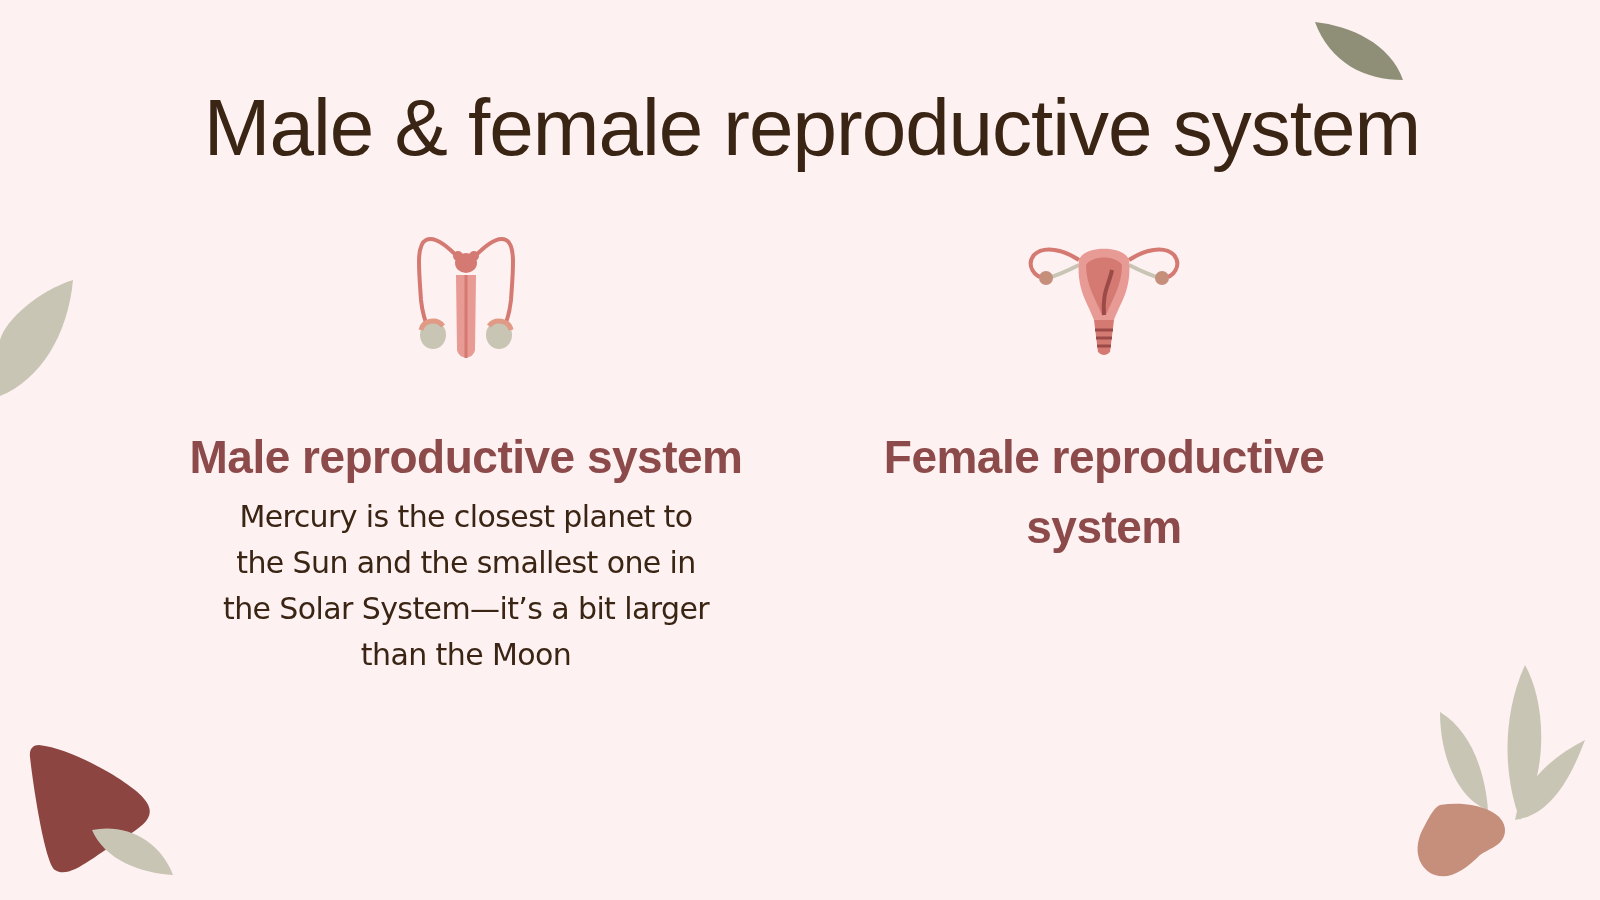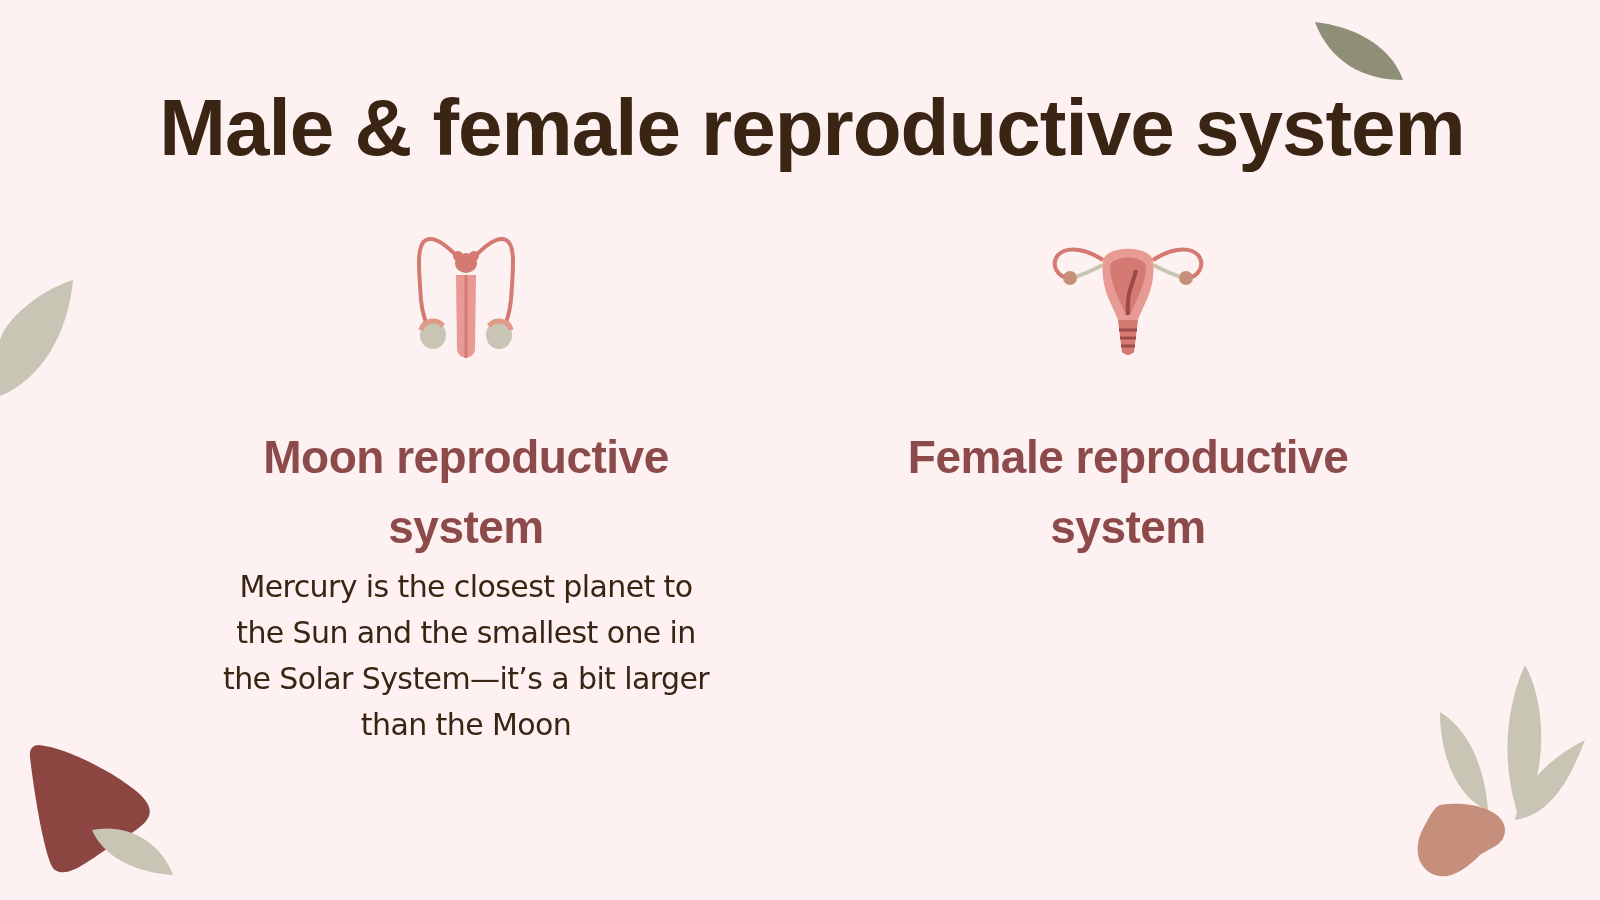--- a/index.html
+++ b/index.html
@@ -7,28 +7,28 @@
     width: 1600px; height: 900px; overflow: hidden;
     background: #fdf2f1;
     position: relative;
     font-family: "DejaVu Sans", sans-serif;
   }
   .slide { position: absolute; inset: 0; }
   .title {
     position: absolute; left: 0; right: 0; top: 82px;
     text-align: center;
     font-family: "Liberation Sans", sans-serif;
-    font-weight: bold; font-size: 80px; letter-spacing: -1px;
+    font-weight: normal; font-size: 80px; letter-spacing: -1px;
     color: #3a2414; margin: 0; padding-left: 24px;
   }
   .col {
     position: absolute; top: 230px; width: 560px; text-align: center;
   }
   .col.left { left: 186px; }
-  .col.right { left: 848px; }
+  .col.right { left: 824px; }
   .icon-wrap { height: 150px; display: flex; justify-content: center; align-items: flex-start; }
   .subtitle {
     margin: 42px 0 0 0;
     font-family: "Liberation Sans", sans-serif; font-weight: bold;
     font-size: 46px; line-height: 70px; color: #8c4b4a;
     letter-spacing: -0.5px;
   }
   .desc {
     margin: 2px auto 0; width: 500px;
     font-family: "DejaVu Sans", sans-serif;
@@ -73,21 +73,21 @@
         <circle cx="63" cy="26" r="5" fill="#d47a72"></circle>
         <ellipse cx="55" cy="33" rx="11" ry="10" fill="#d47a72"></ellipse>
         <path d="M45 45 L65 45 L64 120 C62 130 48 130 46 120 Z" fill="#e89a94"></path>
         <line x1="55" y1="45" x2="55" y2="128" stroke="#d47a72" stroke-width="3"></line>
         <ellipse cx="22" cy="105" rx="13" ry="14" fill="#c9c5b5"></ellipse>
         <ellipse cx="88" cy="105" rx="13" ry="14" fill="#c9c5b5"></ellipse>
         <path d="M10 100 C12 90 26 88 32 96" stroke="#e09a86" stroke-width="5" fill="none"></path>
         <path d="M78 96 C84 88 98 90 100 100" stroke="#e09a86" stroke-width="5" fill="none"></path>
       </svg>
     </div>
-    <div class="subtitle">Moon reproductive system</div>
+    <div class="subtitle">Male reproductive system</div>
     <div class="desc">Mercury is the closest planet to the Sun and the smallest one in the Solar System—it’s a bit larger than the Moon</div>
   </div>
 
   <div class="col right">
     <div class="icon-wrap">
       <svg width="160" height="135" viewBox="0 0 160 135">
         <path d="M55 30 C40 20 20 15 10 25 C2 35 10 48 22 48" stroke="#d47a72" stroke-width="4" fill="none"></path>
         <path d="M105 30 C120 20 140 15 150 25 C158 35 150 48 138 48" stroke="#d47a72" stroke-width="4" fill="none"></path>
         <path d="M24 48 C35 45 45 40 55 35" stroke="#c9c5b5" stroke-width="4" fill="none"></path>
         <path d="M136 48 C125 45 115 40 105 35" stroke="#c9c5b5" stroke-width="4" fill="none"></path>

